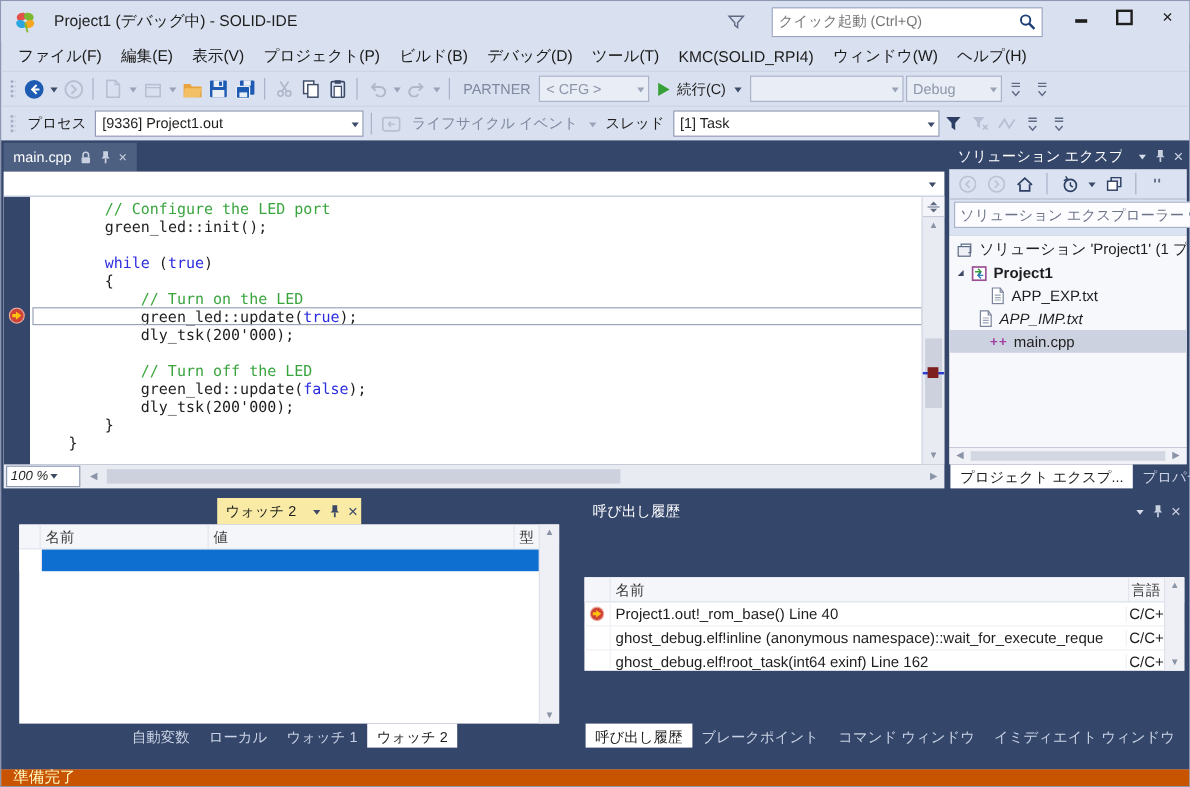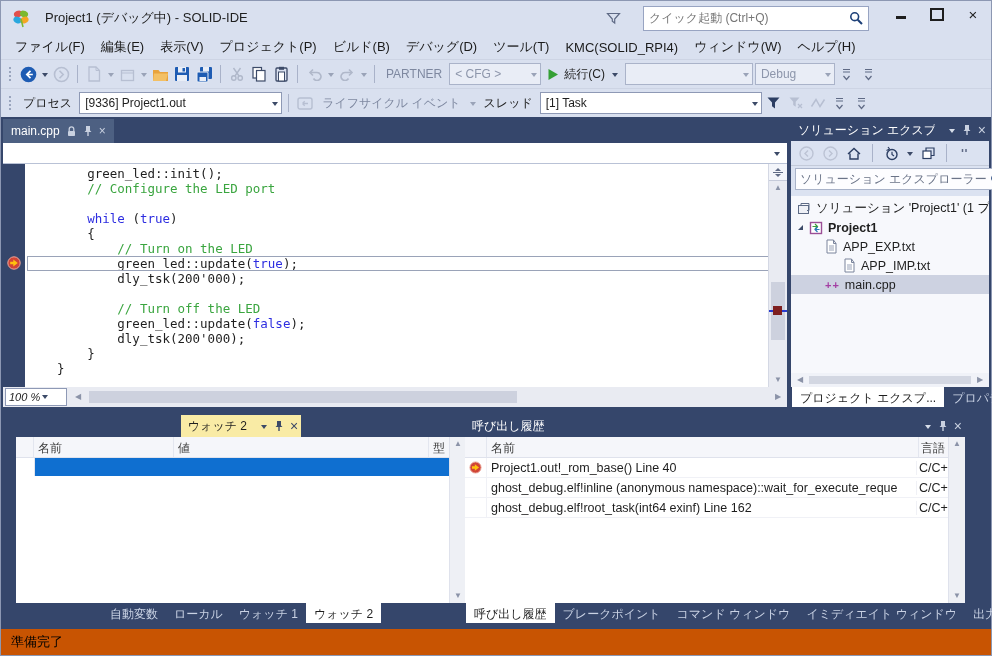--- a/index.html
+++ b/index.html
@@ -43,21 +43,21 @@
   .combo.disabled{background:#e9edf6;color:#8d96ab;border-color:#aab3c9;}
   .continue-btn{display:flex;align-items:center;gap:5px;padding:0 4px;height:22px;}
   .continue-btn .clabel{font-size:12px;color:#1e1e1e;white-space:nowrap;}
 
   
   .dock{position:relative;flex:1;background:var(--dock);}
   .panel{position:absolute;display:flex;flex-direction:column;}
   .editor{left:2px;top:2px;width:784px;height:288px;}
   .se{left:790px;top:2px;width:198px;height:288px;}
   .watch{left:2px;top:298px;width:476px;height:208px;align-items:center;}
-  .cs{left:464px;top:298px;width:500px;height:208px;}
+  .cs{left:486px;top:298px;width:500px;height:208px;gap:44px;}
 
   
   .tabbar{height:24px;display:flex;align-items:flex-end;}
   .doc-tab{height:24px;background:var(--tab-blue);color:#fff;font-size:12px;display:flex;align-items:center;
     gap:6px;padding:0 8px;}
   .doc-tab .ticon{color:#c9d1e0;display:flex;align-items:center;}
   .navbar{height:20px;background:#fff;border-bottom:1px solid #b9c2d6;display:flex;align-items:center;
     justify-content:flex-end;padding-right:6px;}
   .codewrap{flex:1;position:relative;background:#fff;overflow:hidden;}
   .bp-margin{position:absolute;left:0;top:0;bottom:0;width:22px;background:var(--dock);}
@@ -125,21 +125,21 @@
   .cc-ic{width:22px;}
   .cc-name{flex:1;}
   .cc-lang{width:30px;border-right:none;margin-right:16px;padding-left:2px;}
   .cs-row{display:flex;height:19px;align-items:center;font-size:12.5px;color:#1e1e1e;border-bottom:1px solid #f0f1f6;}
   .cs-ic{box-sizing:border-box;width:22px;display:flex;justify-content:center;align-items:center;align-self:stretch;
     border-right:1px solid #f0f1f6;}
   .cs-name{flex:1;padding:0 4px;white-space:nowrap;overflow:hidden;border-right:1px solid #f0f1f6;}
   .cs-lang{width:30px;margin-right:16px;white-space:nowrap;overflow:hidden;padding-left:2px;}
 
   
-  .statusbar{height:26px;background:var(--status-orange);color:#000000;display:flex;align-items:center;
+  .statusbar{height:14px;background:var(--status-orange);color:#fef9c3;display:flex;align-items:center;
     padding-left:10px;font-size:13px;}
 </style>
 </head>
 <body>
 
 <div class="window">
 
   <div class="titlebar">
     <span>
       <svg width="20" height="20" viewBox="0 0 20 20">
@@ -311,21 +311,21 @@
       <svg width="11" height="15" viewBox="0 0 11 15">
           <path d="M2 2.5 h7 M2 5 h7" stroke="#5f6a85" stroke-width="1.2"></path>
           <path d="M2.5 9 l3 3.5 3 -3.5" fill="none" stroke="#5f6a85" stroke-width="1.2"></path>
         </svg>
     </span>
   </div>
 
   <div class="toolbar">
     <span class="grip"></span>
     <span class="tlabel">プロセス</span>
-    <div class="combo" style="width:203px">
+    <div class="combo" style="width:224px">
       <span class="cval">[9336] Project1.out</span>
       <span class="caret"></span>
     </div>
     <span class="tsep"></span>
     <span class="tbtn">
       <svg width="17" height="15" viewBox="0 0 17 15">
           <rect x="1" y="2" width="14" height="11" rx="2" fill="none" stroke="#b7bfd2" stroke-width="1.4"></rect>
           <path d="M11 7.5 H5.5 m0 0 l2.2 -2.2 M5.5 7.5 l2.2 2.2" stroke="#b7bfd2" stroke-width="1.3" fill="none"></path>
         </svg>
     </span>
@@ -393,22 +393,22 @@
       <div class="codewrap">
         <div class="bp-margin">
           <span class="bp-glyph" style="top: 92px;">
             <svg width="14" height="14" viewBox="0 0 14 14">
                 <circle cx="7" cy="7" r="6.2" fill="#d04437" stroke="#eba79b" stroke-width="1"></circle>
                 <path d="M3.2 5.7 h3.1 V3.6 L10.8 7 6.3 10.4 V8.3 H3.2 Z" fill="#ffc20e"></path>
               </svg>
           </span>
         </div>
         <div class="code">
+            <div class="code-line"><span>        </span><span class="tok-c">// Configure the LED port</span></div>
             <div class="code-line"><span>        </span><span class="tok-p">green_led::init();</span></div>
-            <div class="code-line"><span>        </span><span class="tok-c">// Configure the LED port</span></div>
             <div class="code-line"><span></span></div>
             <div class="code-line"><span>        </span><span class="tok-k">while</span><span class="tok-p"> (</span><span class="tok-k">true</span><span class="tok-p">)</span></div>
             <div class="code-line"><span>        </span><span class="tok-p">{</span></div>
             <div class="code-line"><span>            </span><span class="tok-c">// Turn on the LED</span></div>
             <div class="code-line current-line"><span>            </span><span class="tok-p">green_led::update(</span><span class="tok-k">true</span><span class="tok-p">);</span></div>
             <div class="code-line"><span>            </span><span class="tok-p">dly_tsk(200'000);</span></div>
             <div class="code-line"><span></span></div>
             <div class="code-line"><span>            </span><span class="tok-c">// Turn off the LED</span></div>
             <div class="code-line"><span>            </span><span class="tok-p">green_led::update(</span><span class="tok-k">false</span><span class="tok-p">);</span></div>
             <div class="code-line"><span>            </span><span class="tok-p">dly_tsk(200'000);</span></div>
@@ -532,21 +532,21 @@
           <div class="tree-row" style="padding-left: 34px;">
             <span class="tree-ic">
               <svg width="13" height="15" viewBox="0 0 13 15">
                 <path d="M2 1 h6.5 L11 4.5 V14 H2 Z" fill="#fff" stroke="#7a849c"></path>
                 <path d="M8.5 1 v3.5 H11" fill="none" stroke="#7a849c"></path>
                 <path d="M4 7 h5 M4 9 h5 M4 11 h5" stroke="#9aa3b8"></path>
               </svg>
             </span>
             <span class="tree-label">APP_EXP.txt</span>
           </div>
-          <div class="tree-row" style="padding-left: 52px;">
+          <div class="tree-row" style="padding-left: 24px; font-style: italic;">
             <span class="tree-ic">
               <svg width="13" height="15" viewBox="0 0 13 15">
                 <path d="M2 1 h6.5 L11 4.5 V14 H2 Z" fill="#fff" stroke="#7a849c"></path>
                 <path d="M8.5 1 v3.5 H11" fill="none" stroke="#7a849c"></path>
                 <path d="M4 7 h5 M4 9 h5 M4 11 h5" stroke="#9aa3b8"></path>
               </svg>
             </span>
             <span class="tree-label">APP_IMP.txt</span>
           </div>
           <div class="tree-row selected" style="padding-left: 34px;">

